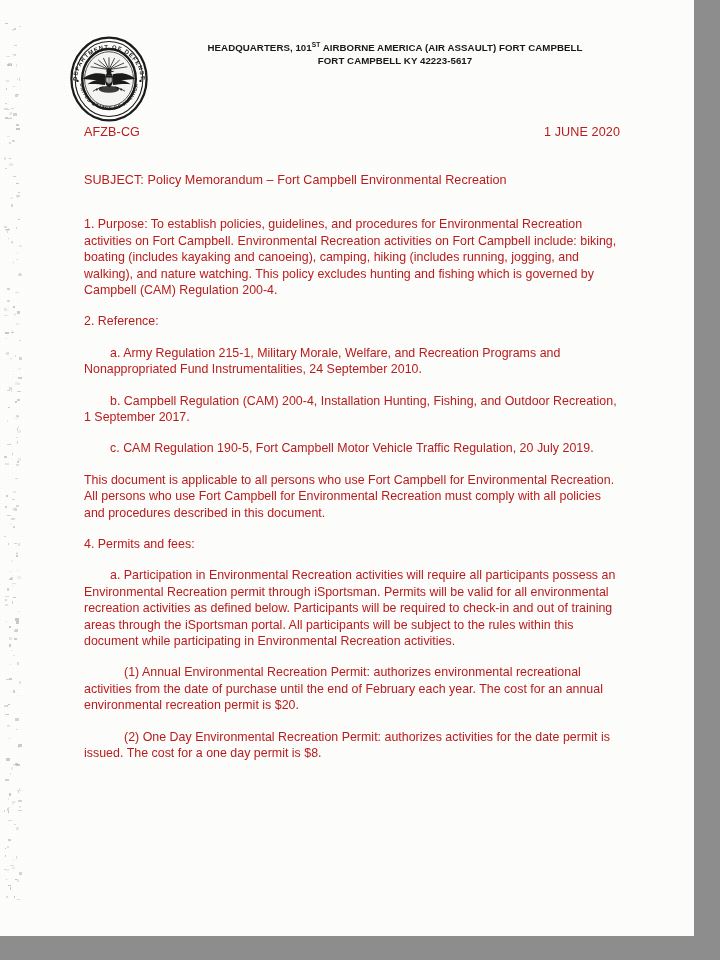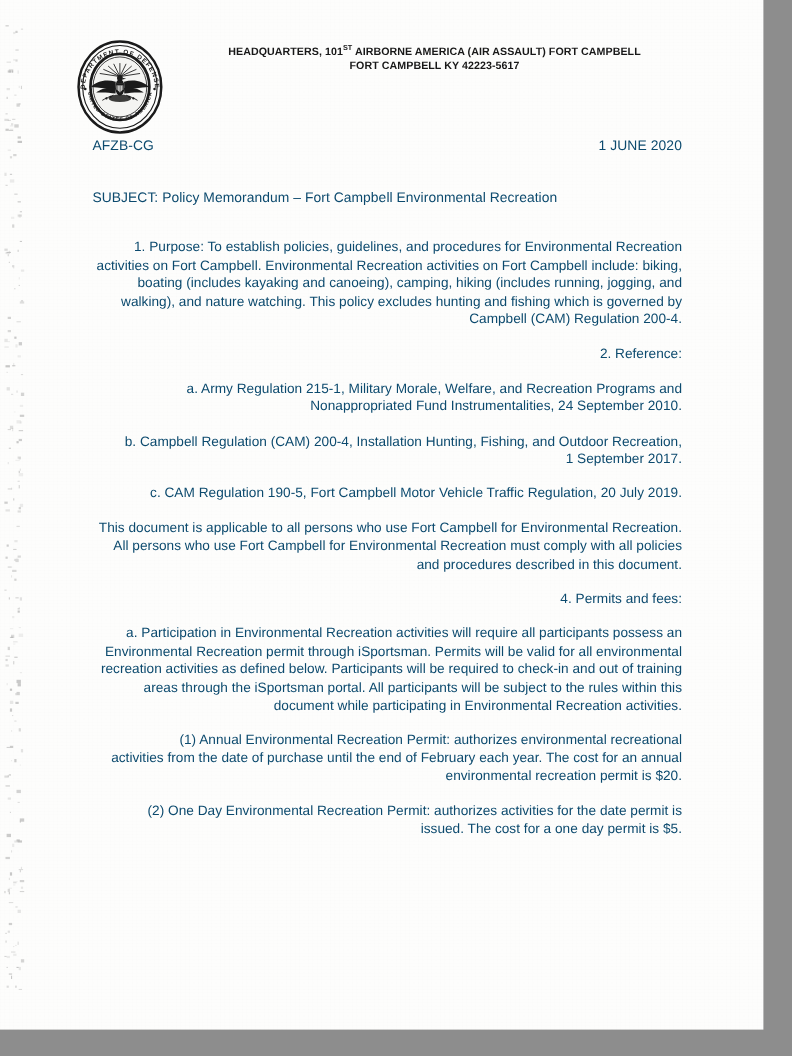--- a/index.html
+++ b/index.html
@@ -104,21 +104,21 @@
     vertical-align: super;
     line-height: 0;
   }
 
   
   .memo-body {
     position: absolute;
     left: 84px;
     top: 124px;
     width: 536px;
-    color: #0c4a6e;
+    color: #b91c1c;
     font-size: 12.4px;
     line-height: 16.3px;
   }
 
   .office-row {
     position: relative;
     height: 18px;
     margin-bottom: 30px;
   }
   .office-symbol {
@@ -142,21 +142,21 @@
     margin-bottom: 20px;
   }
   .memo-subject {
     font-size: 12.6px;
     letter-spacing: .05px;
     margin-bottom: 28px;
   }
 
   .para {
     margin: 0 0 15px 0;
-    text-align: right;
+    text-align: left;
     font-size: 12.4px;
     line-height: 16.4px;
     letter-spacing: .02px;
   }
   .para.indent-1 { text-indent: 26px; }
   .para.indent-2 { text-indent: 40px; }
   .para.heading  { margin-bottom: 15px; }
 
   
   .memo-body, .letterhead-lines {
@@ -492,18 +492,18 @@
 
 
       <p class="para">This document is applicable to all persons who use Fort Campbell for Environmental Recreation.  All persons who use Fort Campbell for Environmental Recreation must comply with all policies and procedures described in this document.</p>
 
       <p class="para heading">4.  Permits and fees:</p>
 
       <p class="para indent-1">a.  Participation in Environmental Recreation activities will require all participants possess an Environmental Recreation permit through iSportsman.  Permits will be valid for all environmental recreation activities as defined below.  Participants will be required to check-in and out of training areas through the iSportsman portal.  All participants will be subject to the rules within this document while participating in Environmental Recreation activities.</p>
 
       <p class="para indent-2">(1)  Annual Environmental Recreation Permit: authorizes environmental recreational activities from the date of purchase until the end of February each year.  The cost for an annual environmental recreation permit is $20.</p>
 
-      <p class="para indent-2">(2)  One Day Environmental Recreation Permit: authorizes activities for the date permit is issued. The cost for a one day permit is $5.</p>
+      <p class="para indent-2">(2)  One Day Environmental Recreation Permit: authorizes activities for the date permit is issued. The cost for a one day permit is $8.</p>
 
     </div>
 
   </div>
 </div>
 
 </body></html>

